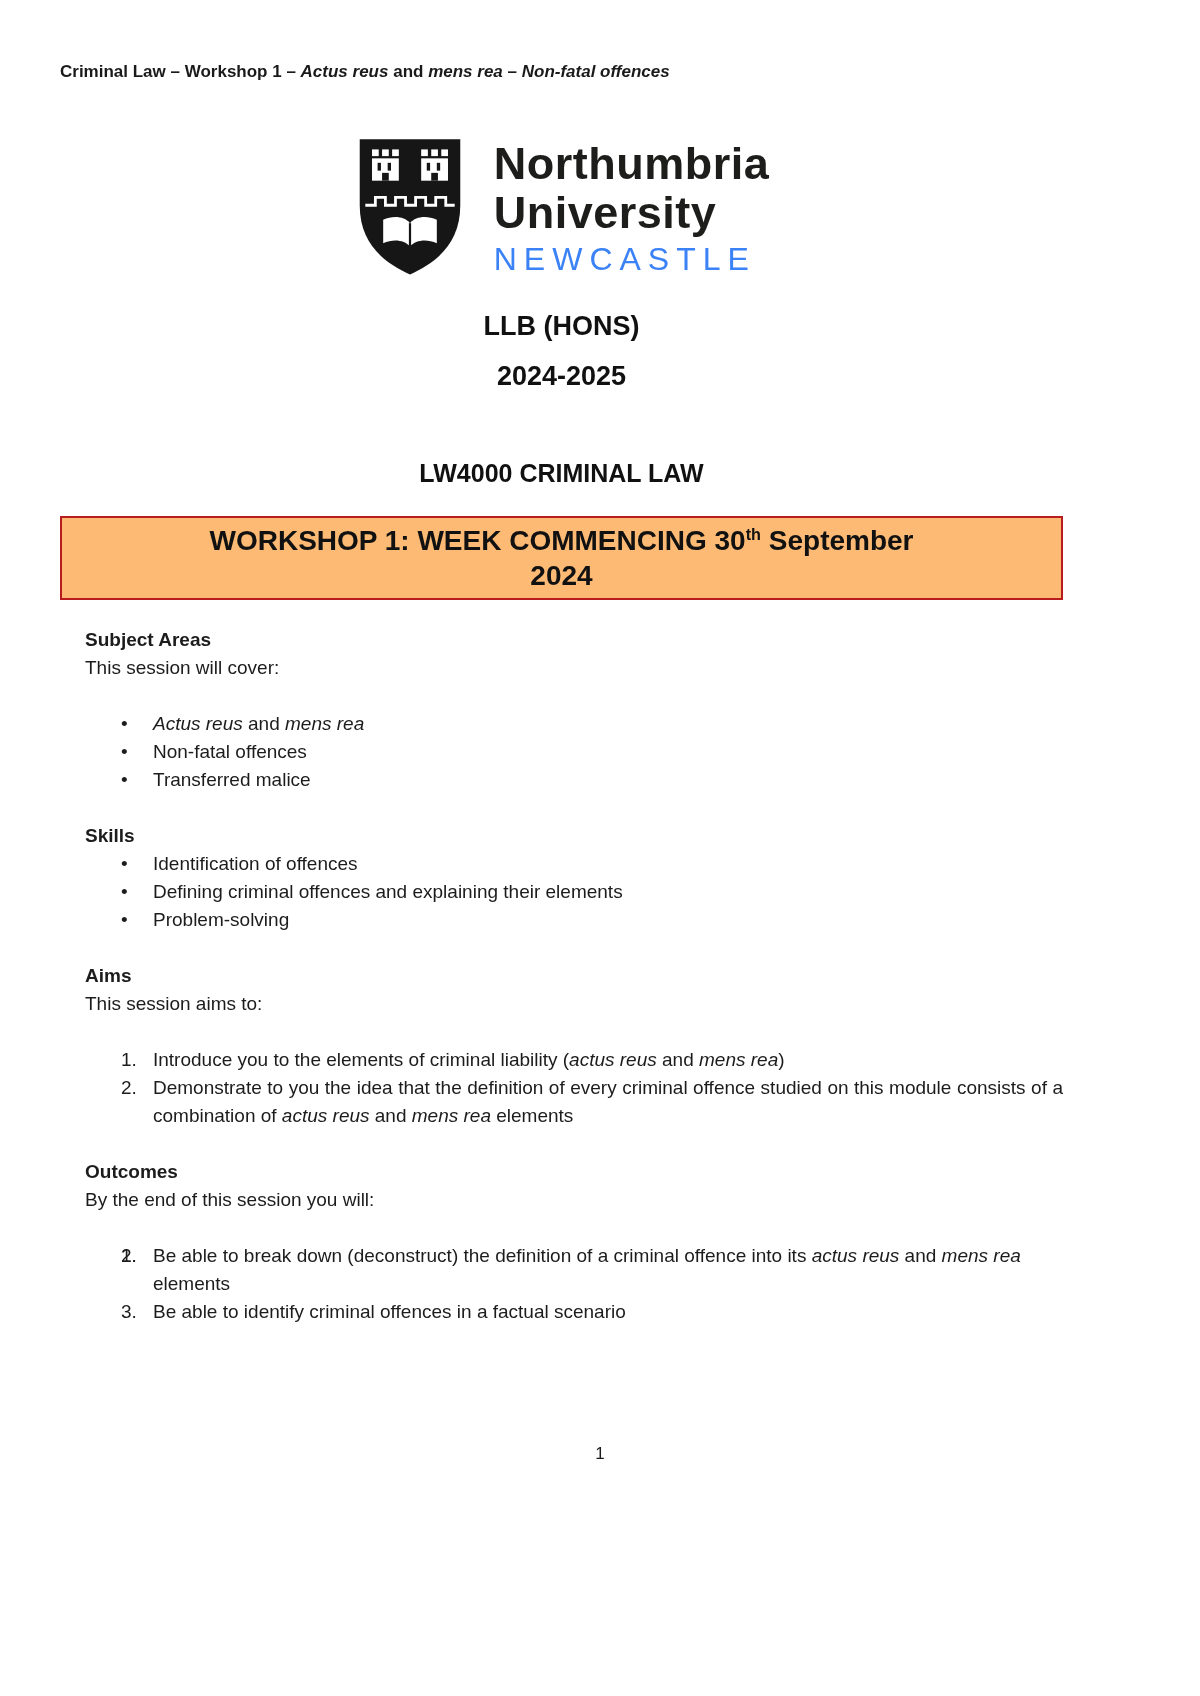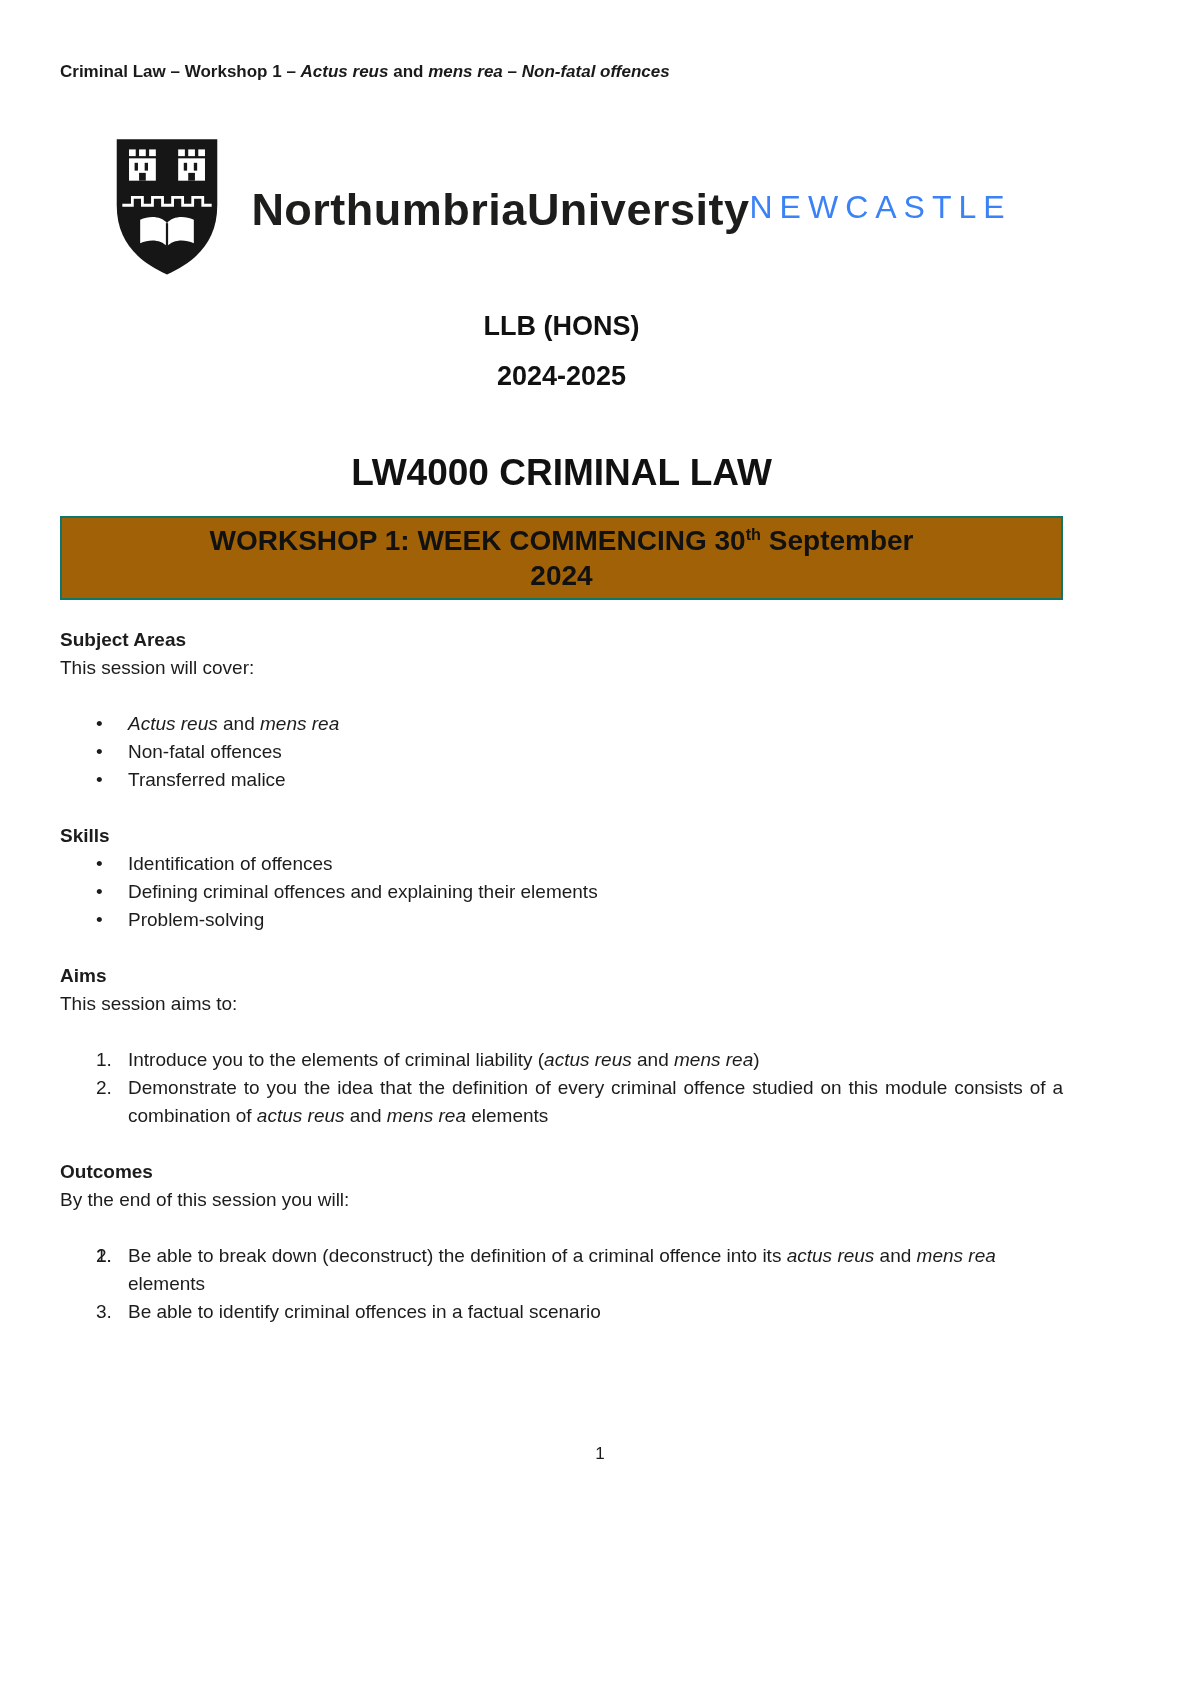--- a/index.html
+++ b/index.html
@@ -24,48 +24,48 @@
   }
   
   .logo-block {
     margin-top:50px;
     display:flex;
     justify-content:center;
     align-items:center;
     gap:28px;
   }
   .logo-shield { flex:0 0 auto; }
-  .logo-text { display:flex; flex-direction:row; }
+  .logo-text { display:flex; flex-direction:column; }
   .logo-name {
     font-size:45px; font-weight:700; line-height:49px; color:#1d1d1b;
     letter-spacing:0.5px;
   }
   .logo-city {
     font-size:32px; font-weight:400; letter-spacing:7px;
     color:#3b82f6; line-height:42px; margin-top:1px;
   }
   
   .degree-block { margin-top:26px; text-align:center; }
   .degree-line { font-size:27px; font-weight:700; line-height:35px; color:#111;margin-top:15px; }
   .module-title {
     margin-top:60px; text-align:center;
-    font-size:37px; font-weight:700; line-height:38px; color:#111;
+    font-size:25px; font-weight:700; line-height:38px; color:#111;
   }
   
   .workshop-box {
     margin-top:24px;
-    border:2px solid #0f766e;
-    background:#a16207;
+    border:2px solid #b91c1c;
+    background:#fdba74;
     text-align:center;
     padding:5px 10px;
     font-size:28px; font-weight:700; line-height:35px; color:#111;
   }
   .workshop-box sup { font-size:0.58em; vertical-align:super; }
   
-  .doc-section { margin-top:0; }
+  .doc-section { margin-top:0;margin-left:25px; }
   .sec-heading {
     margin-top:26px;
     font-size:19px; font-weight:700; line-height:28px; color:#1c1c1c;
   }
   .sec-intro { font-size:19px; line-height:28px; margin-bottom:28px; }
   ul.items, ol.items { list-style:none; margin-bottom:28px; }
   .items li {
     position:relative;
     padding-left:68px;
     font-size:19px; line-height:28px;

